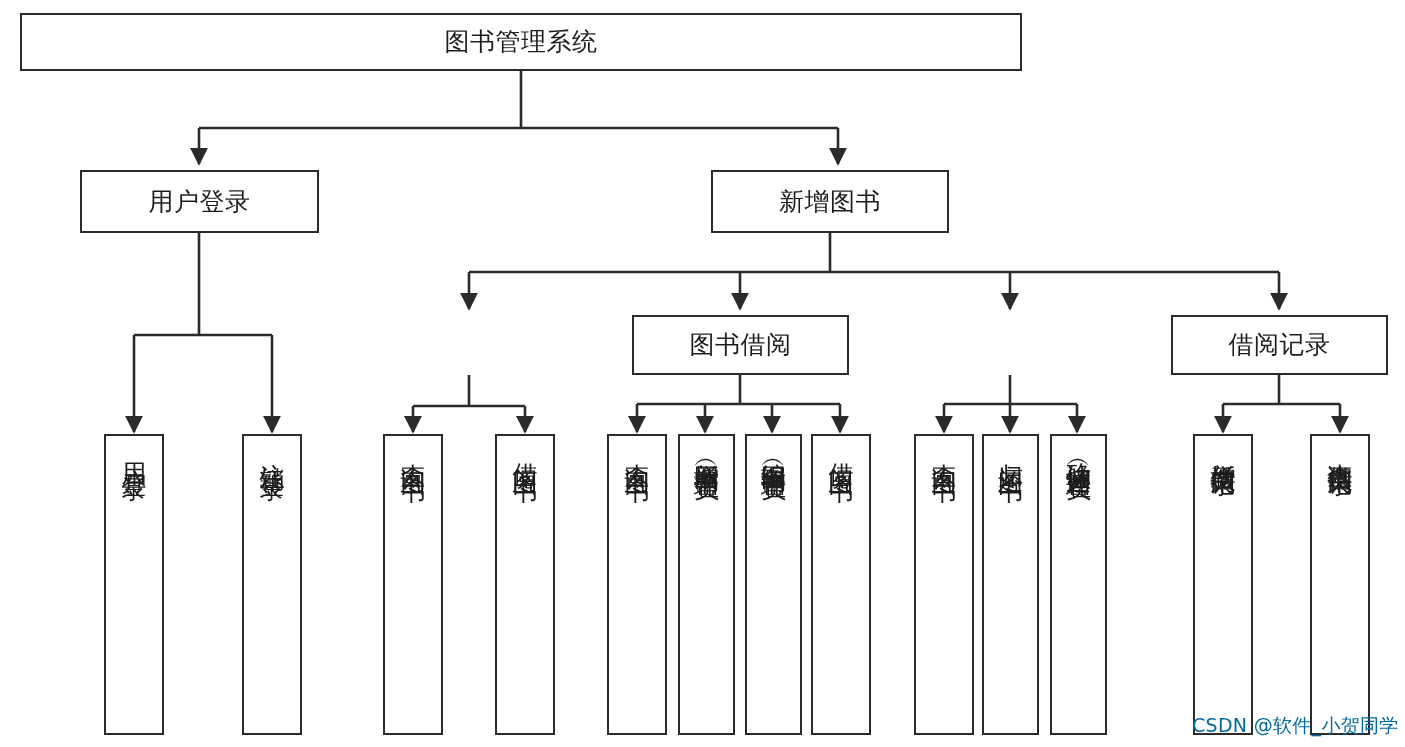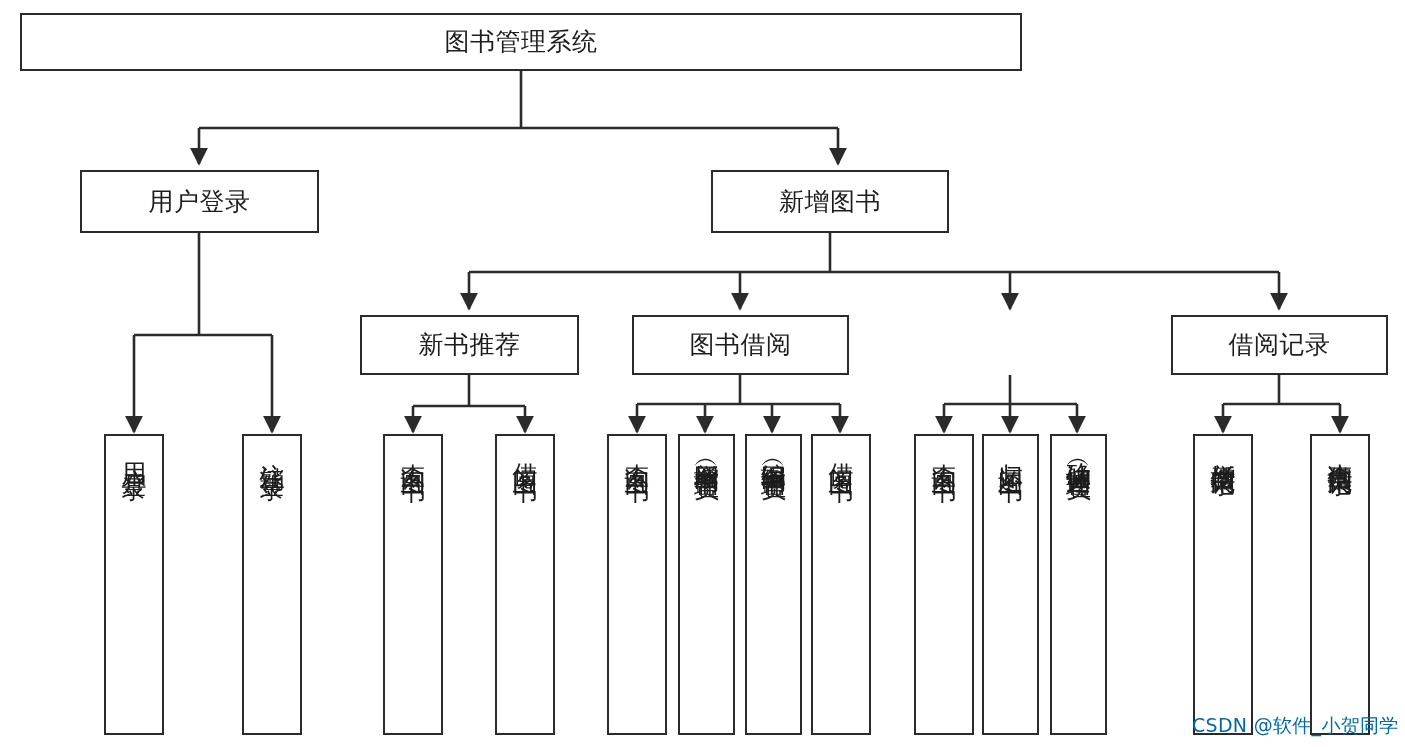--- a/index.html
+++ b/index.html
@@ -134,23 +134,20 @@
   </div>
 
   <div class="node horiz" style="left:80px;top:170px;width:239px;height:63px;">
     <span class="lbl">用户登录</span>
   </div>
 
   <div class="node horiz" style="left:711px;top:170px;width:238px;height:63px;">
     <span class="lbl">新增图书</span>
   </div>
 
-  <div class="node horiz" style="left:360px;top:315px;width:219px;height:60px;">
-    <span class="lbl">新书推荐</span>
-  </div>
 
   <div class="node horiz" style="left:632px;top:315px;width:217px;height:60px;font-family:Liberation Serif, serif;">
     <span class="lbl">图书借阅</span>
   </div>
 
 
   <div class="node horiz" style="left:1171px;top:315px;width:217px;height:60px;justify-content:center;">
     <span class="lbl">借阅记录</span>
   </div>
 

